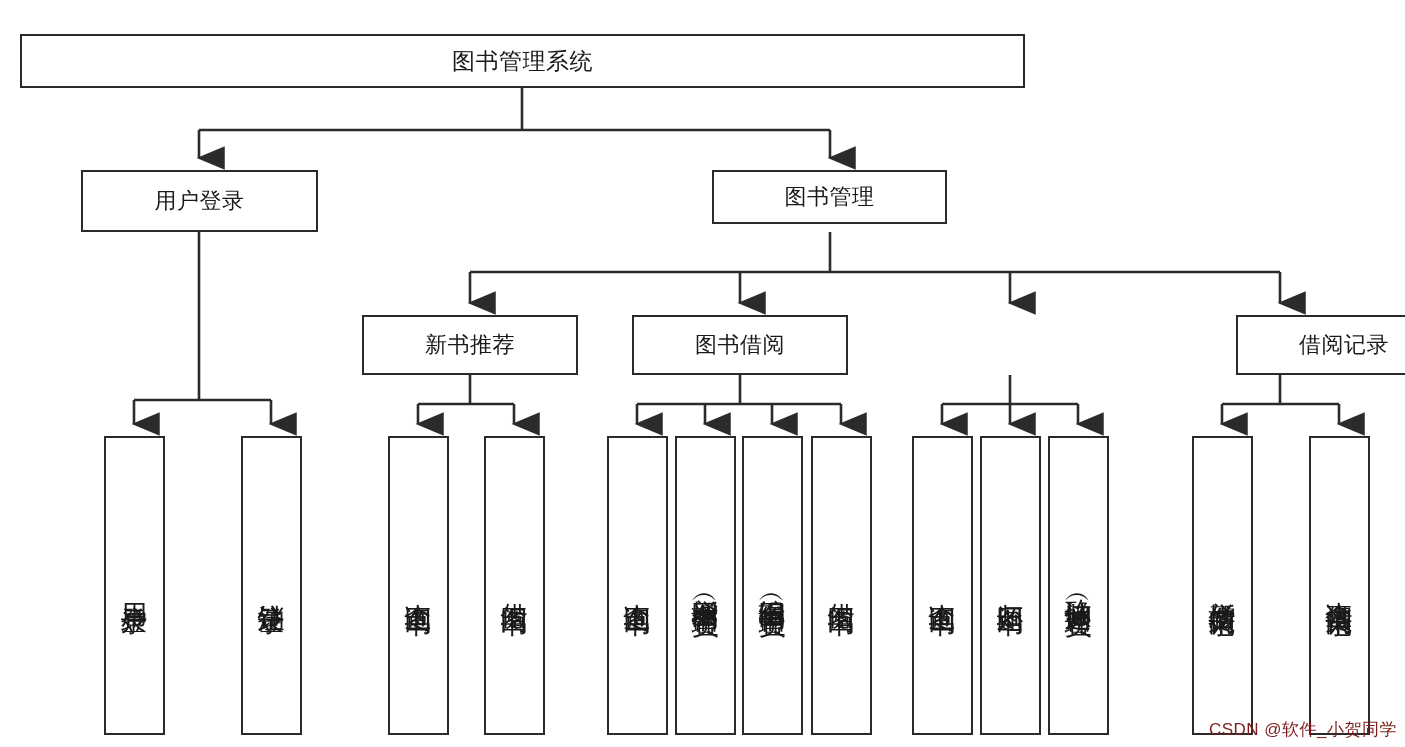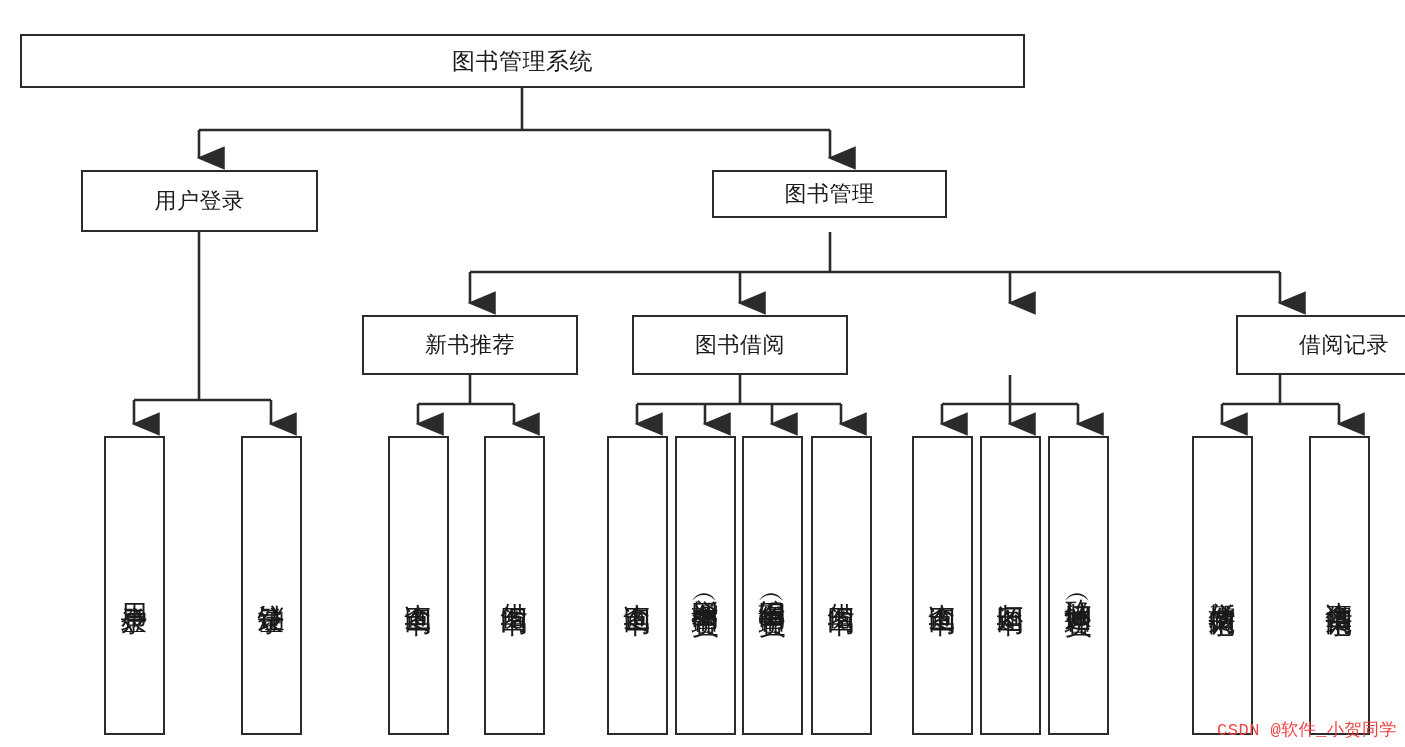--- a/index.html
+++ b/index.html
@@ -63,25 +63,25 @@
     font-size: 27px;
     line-height: 1.0;
     letter-spacing: 2px;
     white-space: nowrap;
   }
   #watermark {
     position: absolute;
     right: 8px;
     bottom: 6px;
     font-size: 17px;
-    color: #ef4444;
+    color: #7f1d1d;
     letter-spacing: 0.5px;
     z-index: 5;
     white-space: nowrap;
-    font-family: Liberation Mono, monospace;
+    font-family: Liberation Sans, sans-serif;
   }
 </style>
 </head>
 <body>
 
 <div id="diagram">
 
   <svg id="edge-layer" viewBox="0 0 1405 747" xmlns="http://www.w3.org/2000/svg">
     <defs>
       <marker id="arrow" viewBox="0 0 10 12" refX="5" refY="11" markerWidth="9" markerHeight="11" orient="auto-start-reverse">
@@ -133,21 +133,21 @@
     </g>
   </svg>
 
   <div class="node h root" style="left:20px; top:14px; width:1005px; height:54px;margin-top:20px;">
     <span class="node-label">图书管理系统</span>
   </div>
 
   <div class="node h" style="left:81px; top:170px; width:237px; height:62px;">
     <span class="node-label">用户登录</span>
   </div>
-  <div class="node h" style="left:712px; top:170px; width:235px; height:48px;">
+  <div class="node h" style="left:712px; top:170px; width:235px; height:54px;">
     <span class="node-label">图书管理</span>
   </div>
 
   <div class="node h" style="left:362px; top:315px; width:216px; height:60px;font-family:Liberation Serif, serif;">
     <span class="node-label">新书推荐</span>
   </div>
   <div class="node h" style="left:632px; top:315px; width:216px; height:60px;">
     <span class="node-label">图书借阅</span>
   </div>
   <div class="node h" style="left:1236px; top:315px; width:216px; height:60px;">

